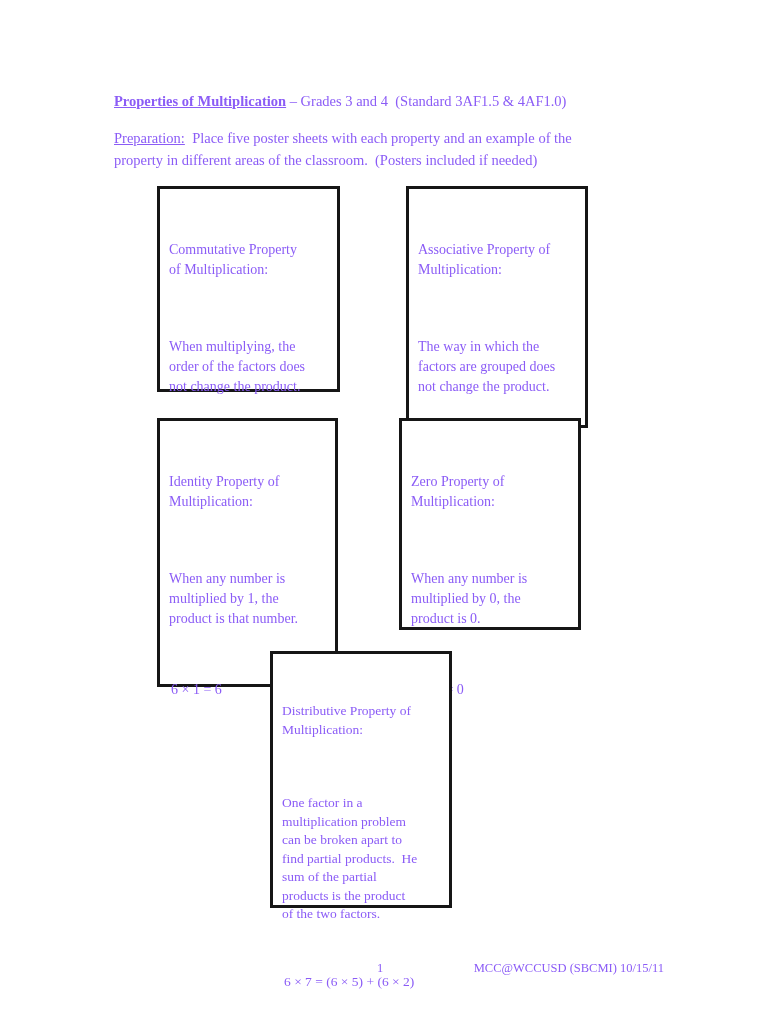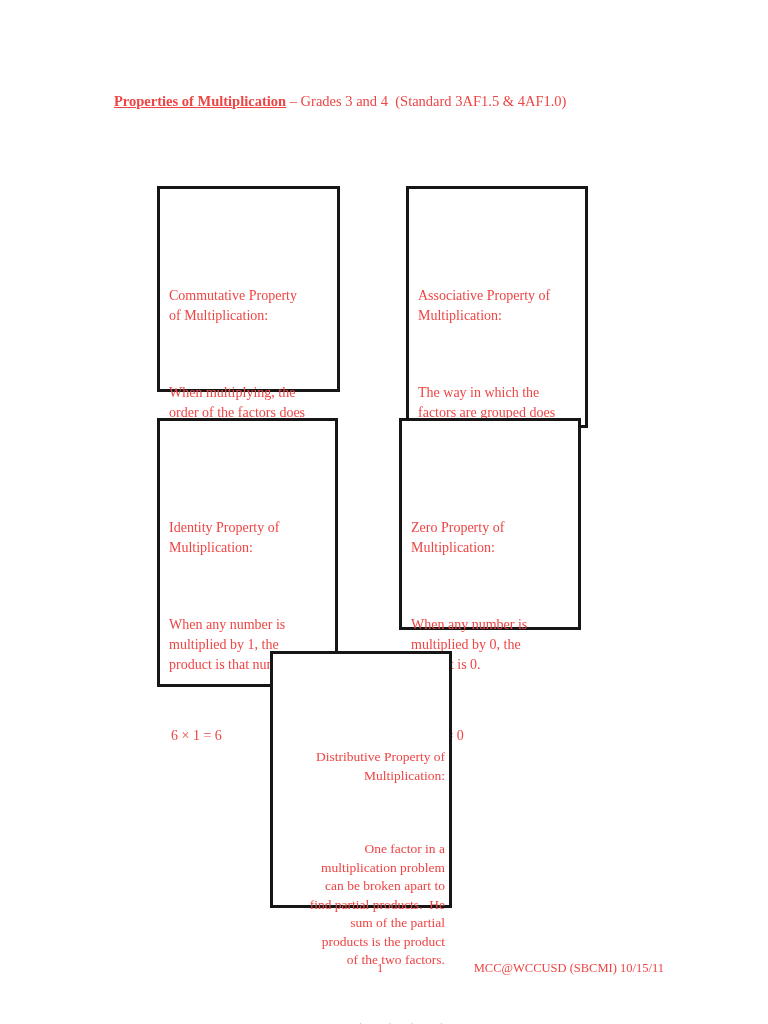--- a/index.html
+++ b/index.html
@@ -2,21 +2,21 @@
 <html><head>
 <meta charset="utf-8">
 <style>
   * { margin:0; padding:0; box-sizing:border-box; }
   html,body { background:#ffffff; }
   .page {
     position:relative;
     width:768px; height:1024px;
     background:#ffffff;
     font-family:"Liberation Serif","DejaVu Serif",serif;
-    color:#ef4444;
+    color:#8b5cf6;
     overflow:hidden;
   }
   .doc-title {
     position:absolute; left:114px; top:91px;
     font-size:14.5px; line-height:21px;
     white-space:pre;
   }
   .doc-title .emph {
     font-weight:bold;
     text-decoration:underline;
@@ -30,32 +30,31 @@
   .prep .label { text-decoration:underline; }
 
   .pbox {
     position:absolute;
     border:3px solid #161616;
     background:#ffffff;
     padding:11px 4px 0 9px;
     font-size:14px; line-height:20px;
     white-space:pre;
   }
-  .pbox .box-title   { margin-bottom:17px;margin-top:46px; }
+  .pbox .box-title   { margin-bottom:17px; }
   .pbox .box-desc    { margin-bottom:10px; }
   .pbox .box-example { line-height:22px; padding-left:2px; }
 
   .pbox-commutative  { left:157px; top:186px; width:183px; height:206px; }
   .pbox-associative  { left:406px; top:186px; width:182px; height:242px; }
   .pbox-identity     { left:157px; top:418px; width:181px; height:269px; }
   .pbox-zero         { left:399px; top:418px; width:182px; height:212px; }
   .pbox-distributive {
     left:270px; top:651px; width:182px; height:257px;
     font-size:13.5px; line-height:18.5px;
-    text-align:right;
   }
   .pbox-distributive .box-title   { margin-bottom:18px; }
   .pbox-distributive .box-desc    { margin-bottom:11px; }
   .pbox-distributive .box-example { line-height:20px; }
 
   .page-number {
     position:absolute; left:368px; top:961px; width:24px;
     text-align:center;
     font-size:12.5px;
   }
@@ -65,20 +64,22 @@
     white-space:pre;
   }
 </style>
 </head>
 <body>
 
 <div class="page">
 
   <div class="doc-title"><span class="emph">Properties of Multiplication</span><span> – Grades 3 and 4  (Standard 3AF1.5 &amp; 4AF1.0)</span></div>
 
+  <div class="prep"><span class="label">Preparation:</span><span>  Place five poster sheets with each property and an example of the
+property in different areas of the classroom.  (Posters included if needed)</span></div>
 
   <div class="pbox pbox-commutative">
     <div class="box-title">Commutative Property
 of Multiplication:</div>
     <div class="box-desc">When multiplying, the
 order of the factors does
 not change the product.</div>
     <div class="box-example">4 × 2 = 8</div>
     <div class="box-example">2 × 4 = 8</div>
   </div>

